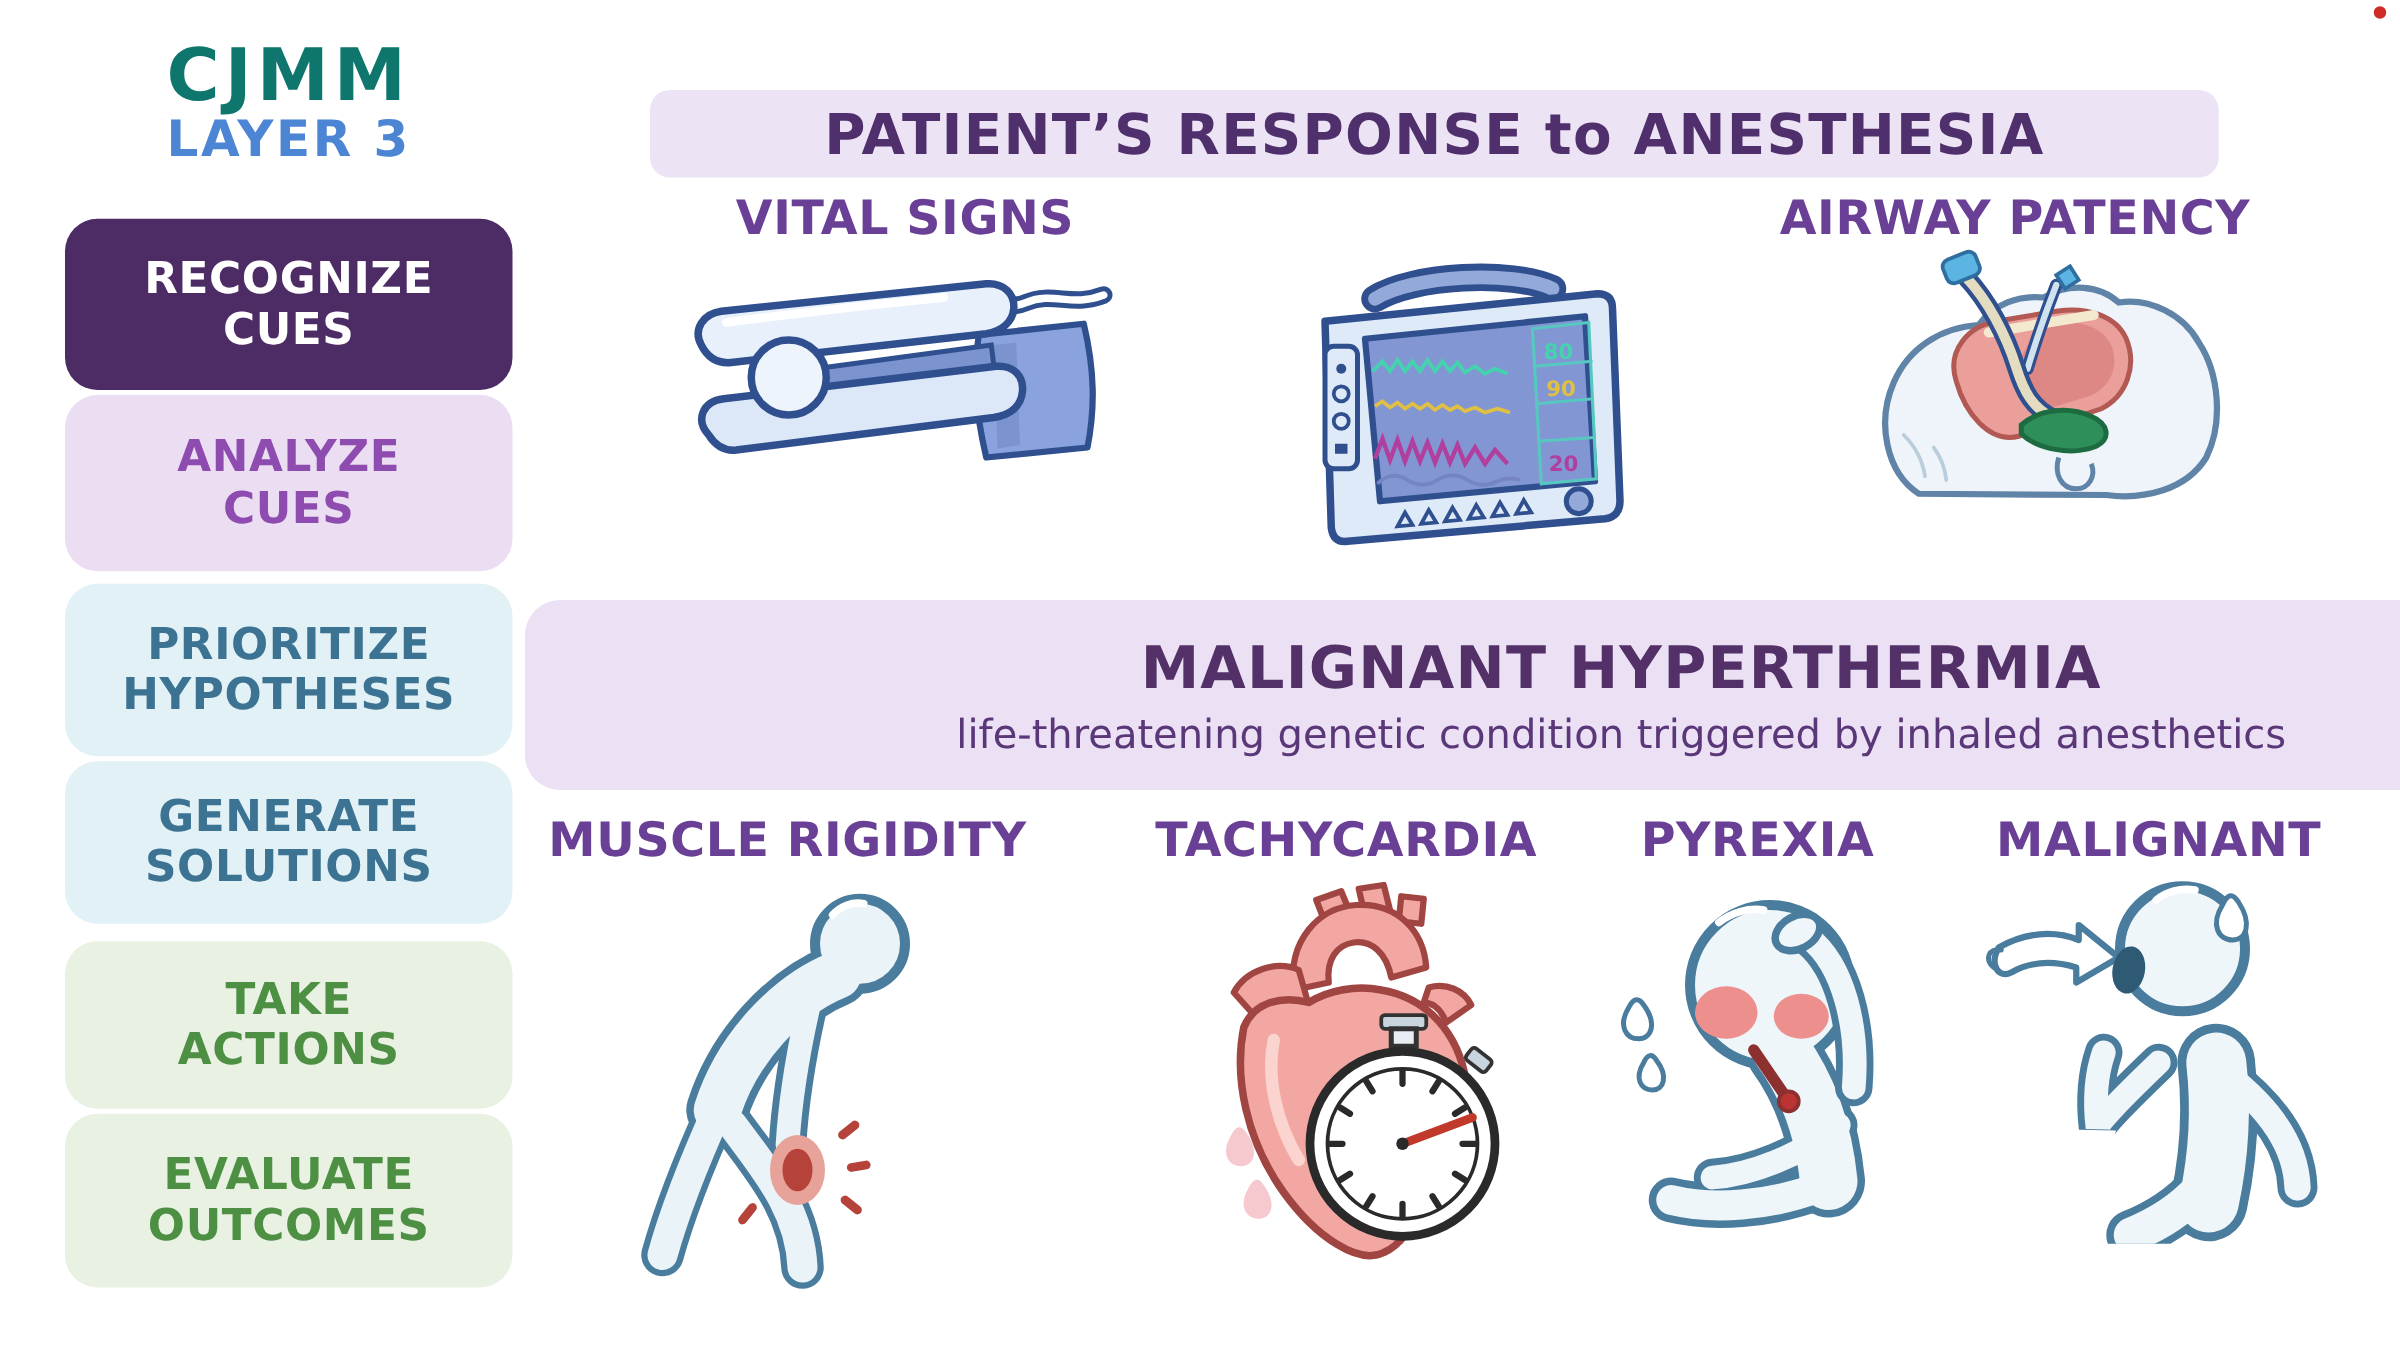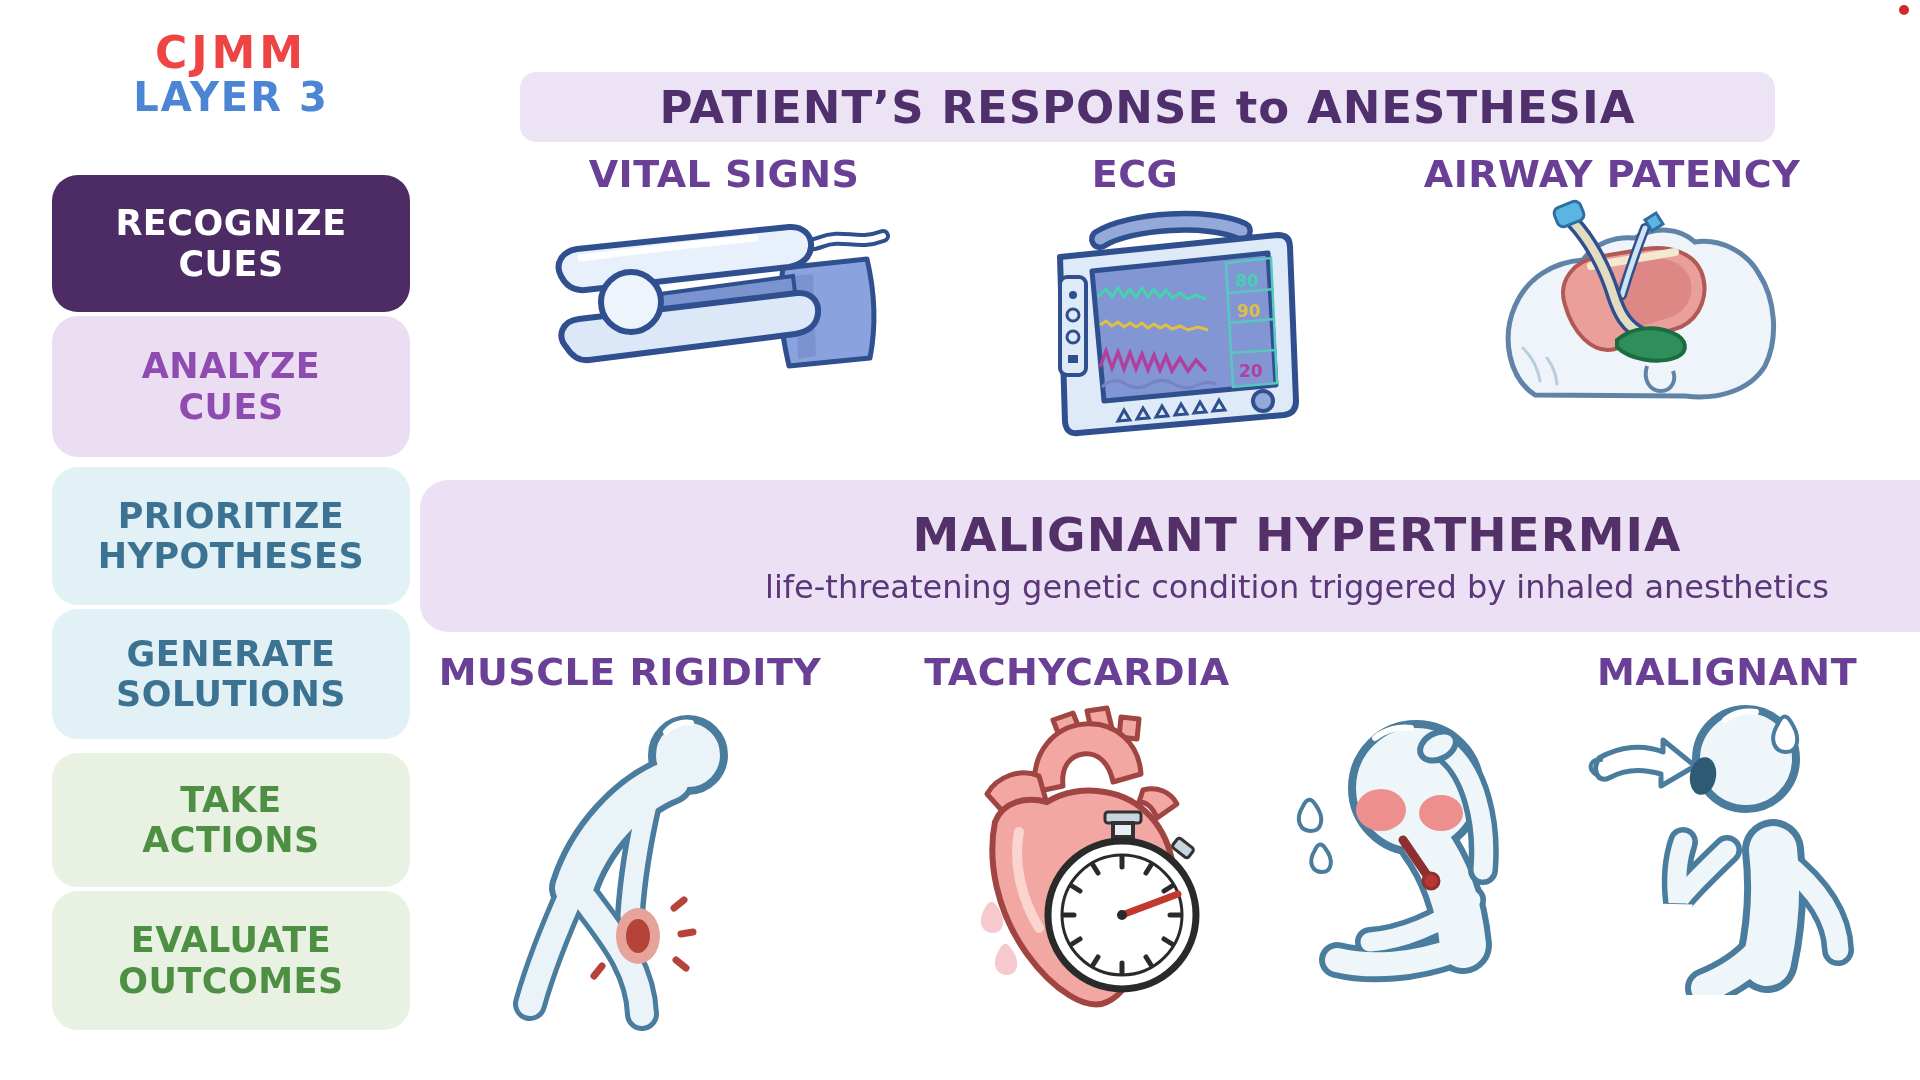--- a/index.html
+++ b/index.html
@@ -2,21 +2,21 @@
 <html><head>
 <meta charset="utf-8">
 <style>
   html,body{margin:0;padding:0;background:#ffffff;}
   .canvas{position:relative;width:1920px;height:1080px;background:#ffffff;overflow:hidden;
           font-family:"DejaVu Sans","Liberation Sans",sans-serif;}
   .abs{position:absolute;}
 
   
   .logo{left:52px;top:30px;width:358px;text-align:center;line-height:1.05;}
-  .logo-1{font-size:44px;font-weight:800;color:#ef4444;letter-spacing:4px;}
+  .logo-1{font-size:58px;font-weight:800;color:#0f766e;letter-spacing:4px;}
   .logo-2{font-size:40px;font-weight:800;color:#4b85d3;letter-spacing:2px;}
   .side-item{left:52px;width:358px;border-radius:26px;display:flex;align-items:center;justify-content:center;
              text-align:center;font-weight:700;font-size:35px;line-height:1.15;white-space:pre-line;letter-spacing:.5px;}
   .si-0{top:175px;height:137px;background:#4d2c66;color:#ffffff;}
   .si-1{top:316px;height:141px;background:#ecdef2;color:#8e4cb1;}
   .si-2{top:467px;height:138px;background:#e2f1f6;color:#3c7292;}
   .si-3{top:609px;height:130px;background:#e2f1f6;color:#3c7292;}
   .si-4{top:753px;height:134px;background:#e9f1e3;color:#4d9043;}
   .si-5{top:891px;height:139px;background:#e9f1e3;color:#4d9043;}
 
@@ -61,21 +61,20 @@
 HYPOTHESES</div>
   <div class="abs side-item si-3">GENERATE
 SOLUTIONS</div>
   <div class="abs side-item si-4">TAKE
 ACTIONS</div>
   <div class="abs side-item si-5">EVALUATE
 OUTCOMES</div>
 
   <div class="abs banner-top">PATIENT’S RESPONSE to ANESTHESIA</div>
   <div class="abs col-label cl-vitals">VITAL SIGNS</div>
-  <div class="abs col-label cl-ecg">ECG</div>
   <div class="abs col-label cl-airway">AIRWAY PATENCY</div>
 
   <svg class="abs" style="left:525px;top:196px" width="395" height="204" viewBox="0 0 395 204">
     <path d="M228 54 C252 34 272 56 296 46 C318 37 332 50 358 40" fill="none" stroke="#2f4f8f" stroke-width="14" stroke-linecap="round"></path>
     <path d="M228 54 C252 34 272 56 296 46 C318 37 332 50 358 40" fill="none" stroke="#ffffff" stroke-width="6" stroke-linecap="round"></path>
     <path d="M258 72 L342 63 C351 101 351 131 345 162 L264 170 C255 131 253 103 258 72 Z" fill="#8aa3de" stroke="#2f4f8f" stroke-width="5" stroke-linejoin="round"></path>
     <path d="M270 80 L288 78 L291 160 L273 163 Z" fill="#7b93cf"></path>
     <path d="M120 100 L268 80 L272 112 L132 128 Z" fill="#7b93cf" stroke="#2f4f8f" stroke-width="4"></path>
     <path d="M42 152 C31 140 37 125 54 123 L272 97 C286 96 294 105 293 117 C292 129 283 136 270 138 L64 164 C54 165 47 160 42 152 Z" fill="#dce8f7" stroke="#2f4f8f" stroke-width="6" stroke-linejoin="round"></path>
     <path d="M36 80 C29 67 38 55 52 53 L264 31 C278 30 287 39 286 51 C285 62 276 69 264 71 L60 94 C49 95 41 90 36 80 Z" fill="#e8f1fb" stroke="#2f4f8f" stroke-width="6" stroke-linejoin="round"></path>
@@ -130,20 +129,21 @@
     <path d="M122 142 C137 129 160 127 178 135 C192 141 194 153 182 159 C162 167 134 161 122 149 Z" fill="#2f8f5b" stroke="#1d6b41" stroke-width="4"></path>
     <path d="M152 168 C148 181 154 193 166 193 C176 193 182 183 178 173" fill="none" stroke="#6084a8" stroke-width="4"></path>
   </svg>
 
   <div class="abs banner-mh">
     <div class="mh-title">MALIGNANT HYPERTHERMIA</div>
     <div class="mh-sub">life-threatening genetic condition triggered by inhaled anesthetics</div>
   </div>
   <div class="abs sym-label sl-muscle">MUSCLE RIGIDITY</div>
   <div class="abs sym-label sl-tachy">TACHYCARDIA</div>
+  <div class="abs sym-label sl-pyrexia">PYREXIA</div>
   <div class="abs sym-label sl-tachypnea">MALIGNANT</div>
 
   <svg class="abs" style="left:490px;top:708px" width="270" height="330" viewBox="0 0 270 330">
     <g stroke="#4a7c9e" stroke-linecap="round" fill="none">
       <path d="M180 72 C140 88 100 130 84 180" stroke-width="50"></path>
       <path d="M84 180 C66 220 50 260 40 296" stroke-width="34"></path>
       <path d="M96 192 C120 225 150 258 152 306" stroke-width="34"></path>
       <path d="M158 92 C148 135 142 175 140 208" stroke-width="30"></path>
     </g>
     <circle cx="198" cy="47" r="36" fill="#e9f3f8" stroke="#4a7c9e" stroke-width="8"></circle>

